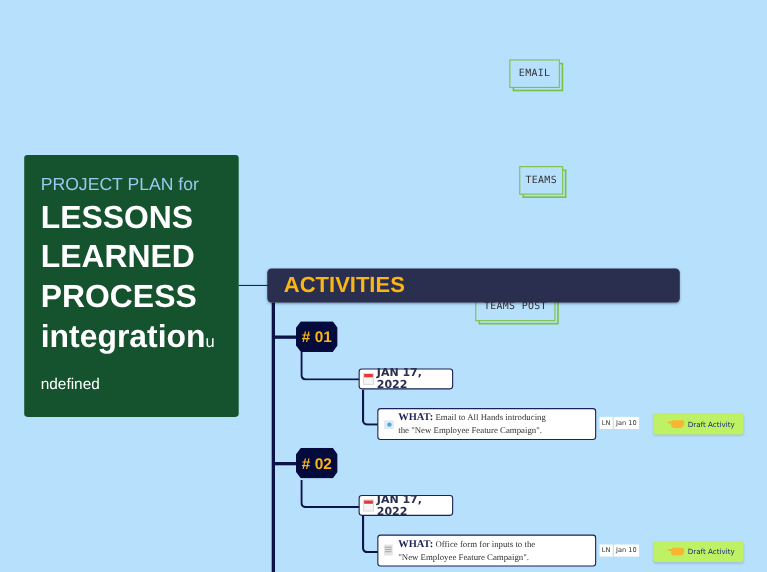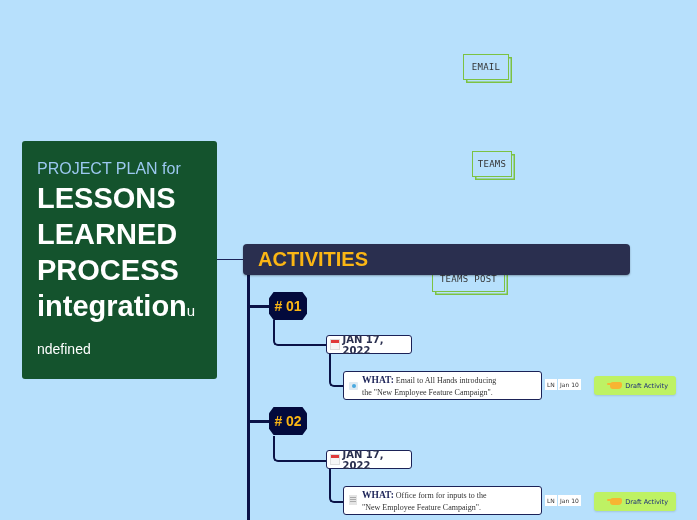--- a/index.html
+++ b/index.html
@@ -32,21 +32,20 @@
   .title-tail { font-size:14px; margin-top:12px; }
 
   .connector-h { position:absolute; background:#1b2257; }
 
   
   .activities {
     position:absolute; left:243px; top:244px; width:375px; height:31px;
     background:#2a2f4f; border-radius:4px;
     box-shadow:0 1px 2px rgba(0,0,0,0.3);
     z-index:3;
-    padding-left:12px;
   }
   .activities span {
     position:absolute; left:15px; top:4px;
     color:#fbb614; font-family:"Liberation Sans", sans-serif;
     font-weight:bold; font-size:20px;
   }
 
   .line { position:absolute; background:#0b1347; }
   .elbow {
     position:absolute; border-left:2.5px solid #0b1347; border-bottom:2.5px solid #0b1347;

